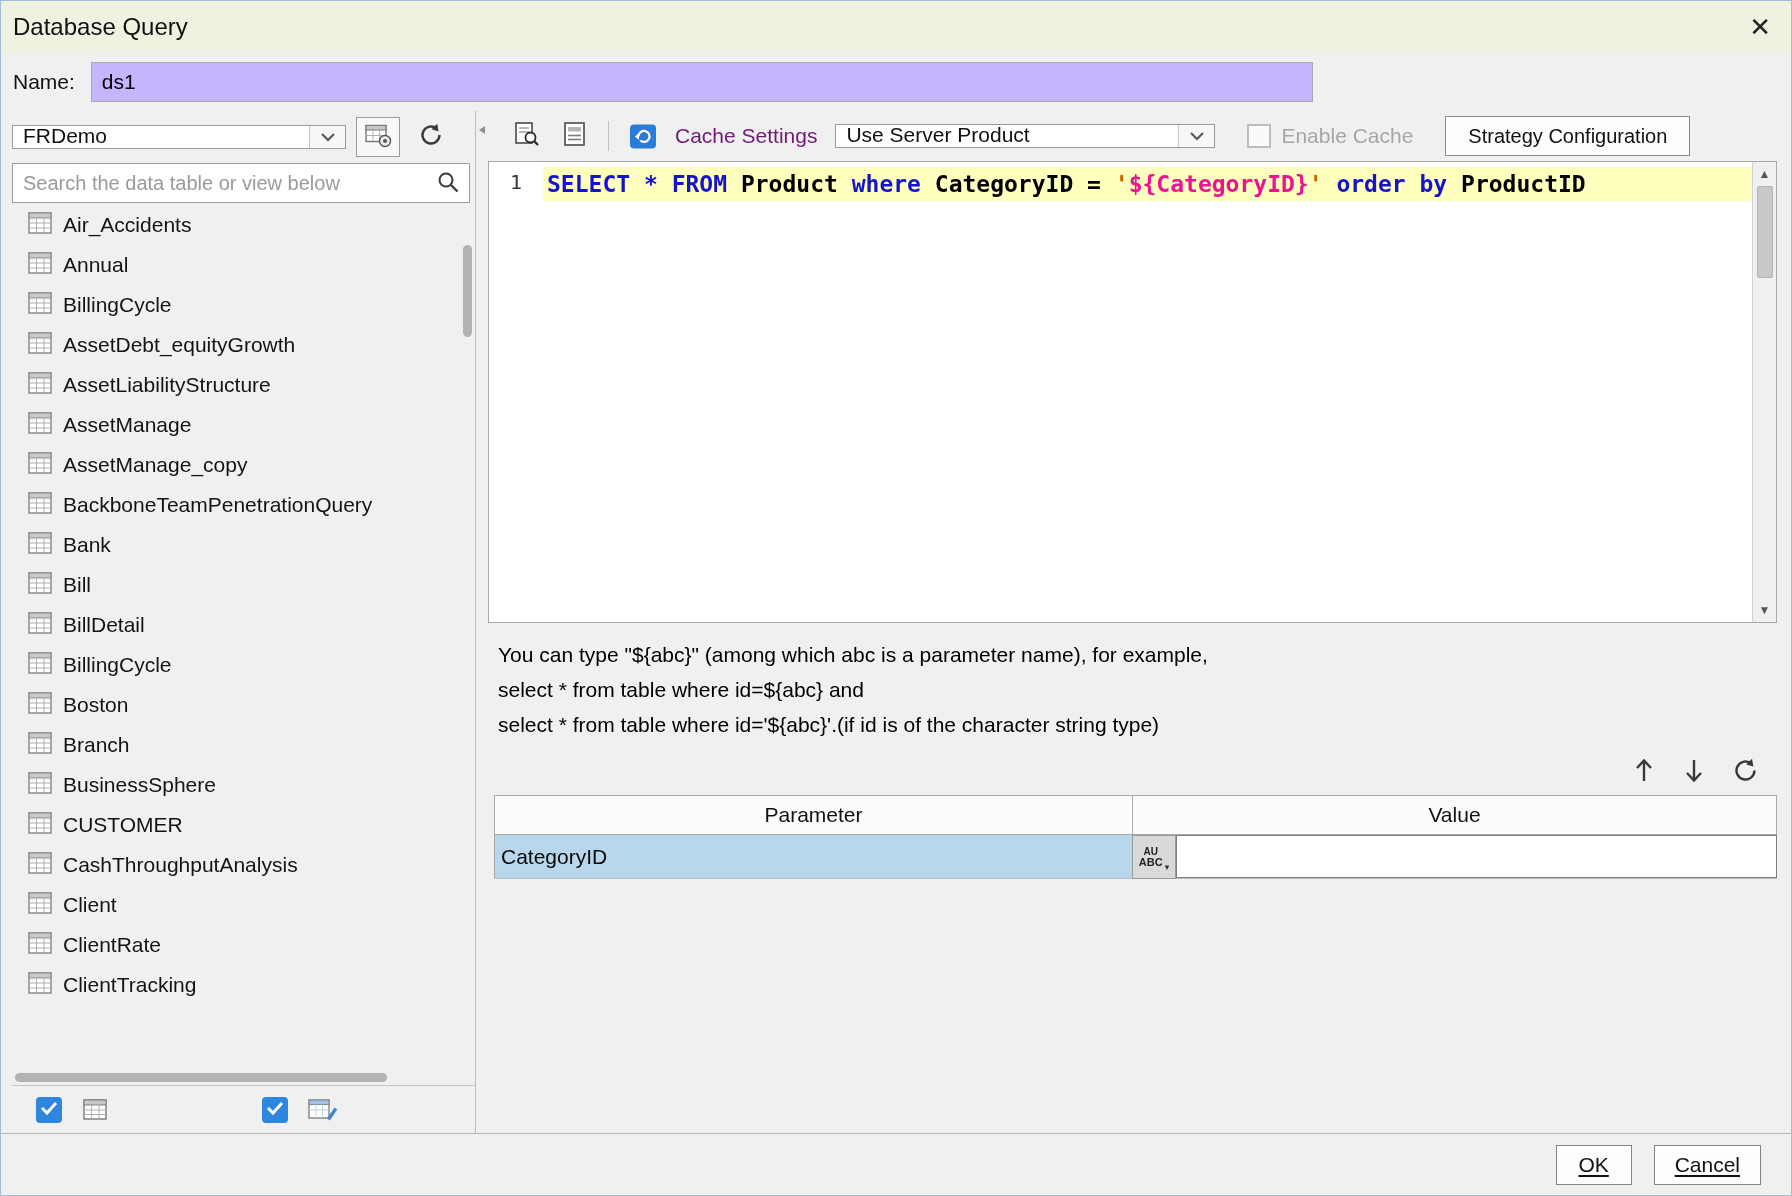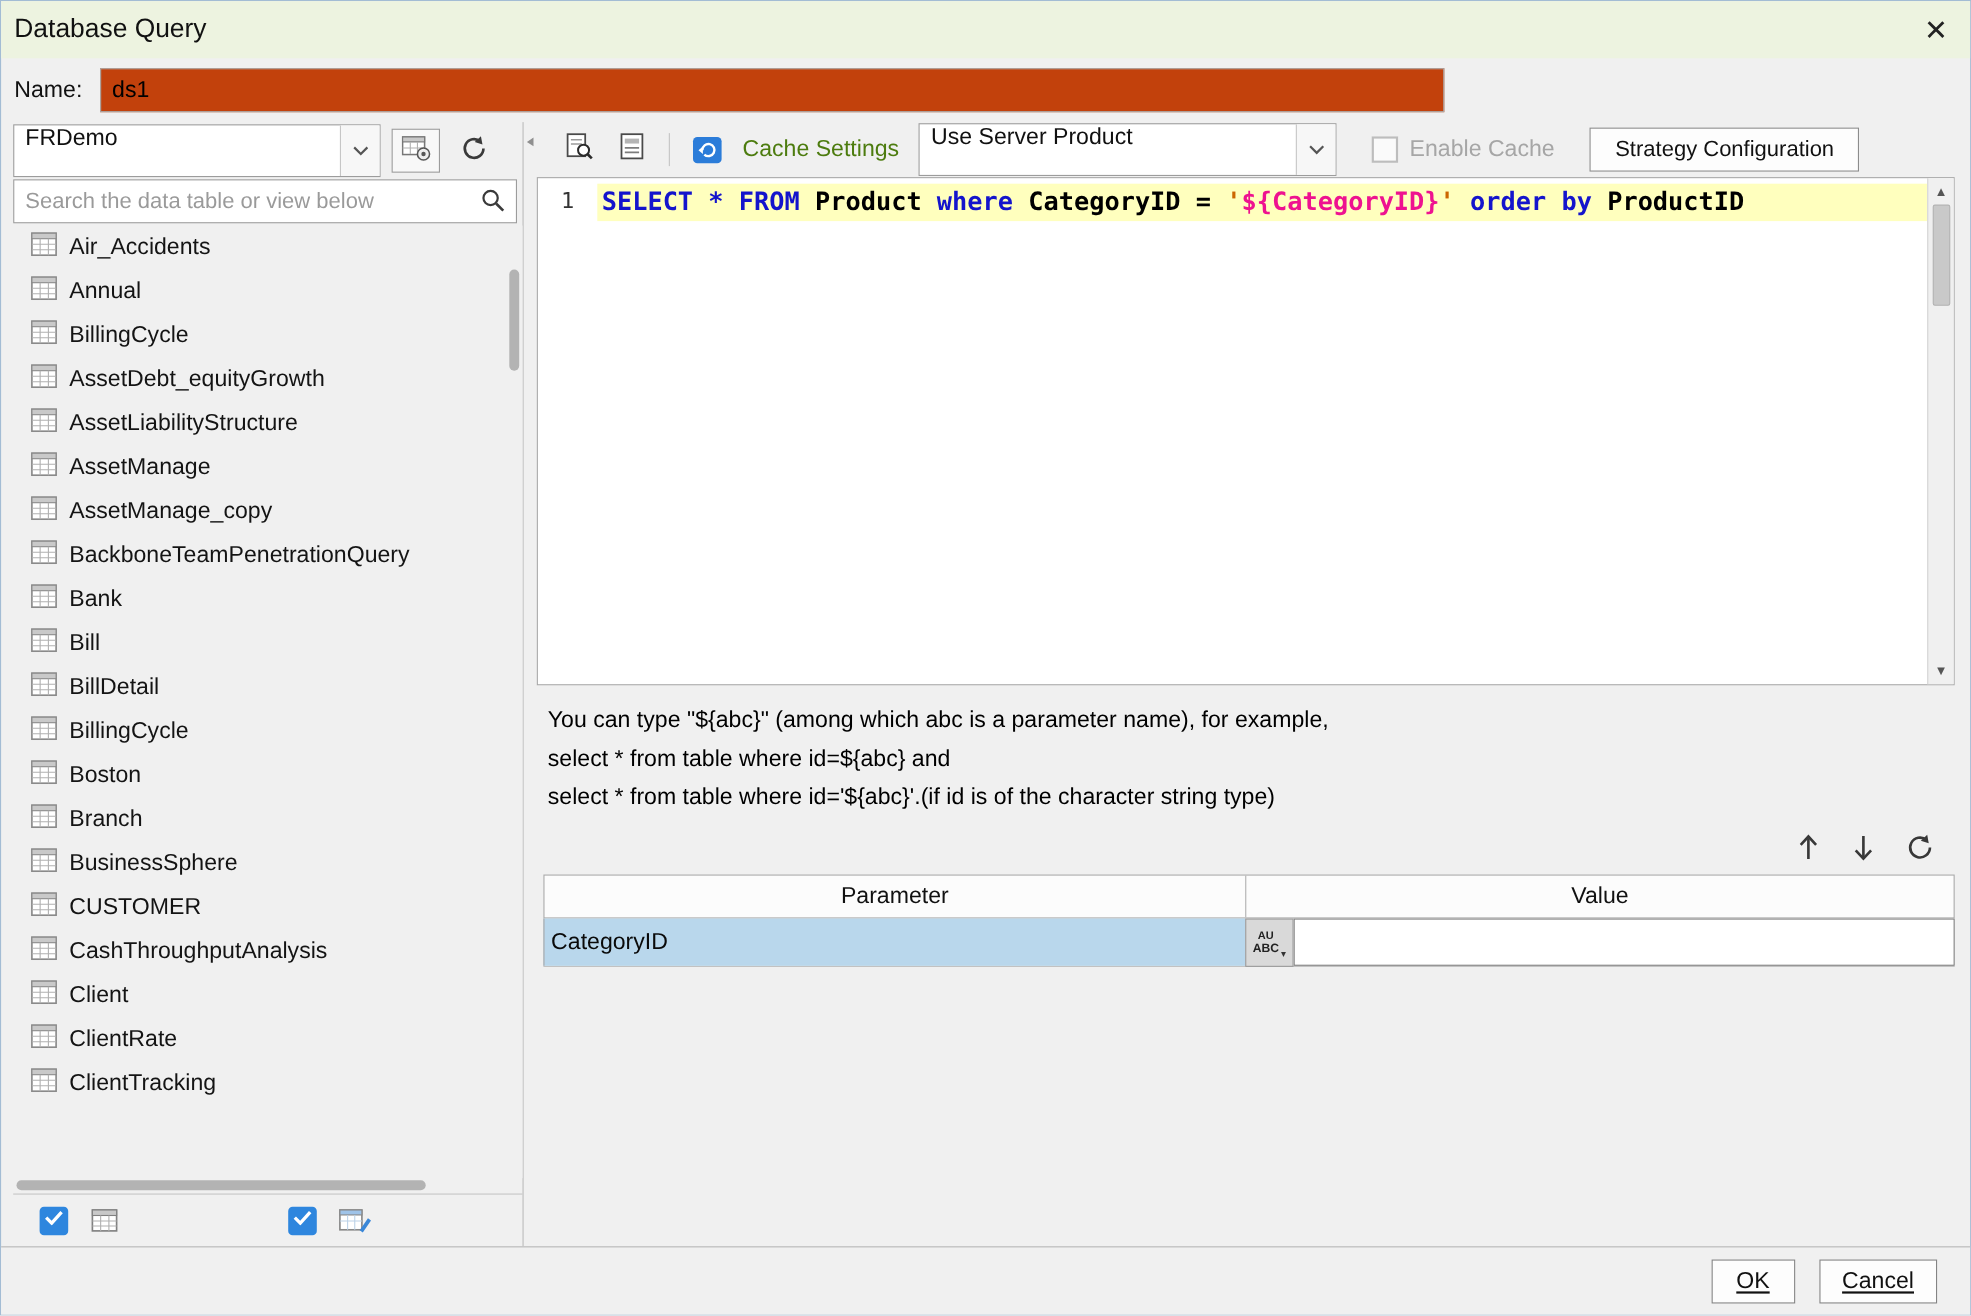--- a/index.html
+++ b/index.html
@@ -9,29 +9,29 @@
   .window { width:1792px; height:1196px; border:1px solid #a3bcd4; display:flex; flex-direction:column; background:#f0f0f0; }
 
   
   .titlebar { height:52px; flex:0 0 52px; background:var(--titlebar_bg,#edf3e0); display:flex; align-items:center; padding:0 20px 0 12px; }
   .titlebar .title { font-size:24px; color:#111;text-align:right; }
   .titlebar .close { margin-left:auto; font-size:26px; color:#222; cursor:pointer; line-height:1; }
 
   
   .name-row { height:58px; flex:0 0 58px; display:flex; align-items:center; padding-left:12px; gap:16px; }
   .name-row label { font-size:21px; color:#111; }
-  .name-row input { width:1222px; height:40px; border:1px solid #ababab; background:#c2410c; font-size:21px; padding:0 10px; font-family:"Liberation Sans",sans-serif; }
+  .name-row input { width:1222px; height:40px; border:1px solid #ababab; background:#c4b5fd; font-size:21px; padding:0 10px; font-family:"Liberation Sans",sans-serif; }
 
   
   .body { flex:1 1 auto; display:flex; padding-left:11px; min-height:0; }
 
   
   .left-panel { width:464px; flex:0 0 464px; display:flex; flex-direction:column; border-right:1px solid #bcbcbc; min-height:0; }
   .conn-row { height:48px; flex:0 0 48px; display:flex; align-items:center; gap:10px; padding-top:4px; }
-  .combo { display:flex; align-items:flex-start; background:#fff; border:1px solid #9c9c9c; height:48px; }
+  .combo { display:flex; align-items:flex-end; background:#fff; border:1px solid #9c9c9c; height:24px; }
   .combo-text { flex:1; padding:0 10px; font-size:21px; color:#111; white-space:nowrap; overflow:hidden; }
   .combo-btn { width:36px; align-self:stretch; display:flex; align-items:center; justify-content:center; border-left:1px solid #c6c6c6; background:#f7f7f7; }
   .conn-combo { width:334px; }
   .icon-btn { width:44px; height:40px; border:1px solid #9c9c9c; background:#f8f8f8; display:flex; align-items:center; justify-content:center; cursor:pointer; }
   .flat-btn { width:42px; height:40px; border:none; background:transparent; display:flex; align-items:center; justify-content:center; cursor:pointer; }
 
   .search-row { height:46px; flex:0 0 46px; position:relative; padding-top:4px; width:458px; }
   .search-row input { width:100%; height:40px; border:1px solid #9c9c9c; background:#fff; font-size:20px; padding:0 44px 0 10px; color:#333; font-family:"Liberation Sans",sans-serif; }
   .search-row input::placeholder { color:#9a9a9a; }
   .search-row .mag { position:absolute; right:10px; top:11px; }
@@ -50,21 +50,21 @@
   
   .splitter { width:12px; flex:0 0 12px; display:flex; justify-content:center; }
   .splitter .collapse { margin-top:10px; }
 
   
   .right-panel { flex:1 1 auto; display:flex; flex-direction:column; padding-right:14px; min-width:0; min-height:0; }
 
   .toolbar { height:50px; flex:0 0 50px; display:flex; align-items:center; gap:12px; padding-left:20px; }
   .tb-icon { display:flex; align-items:center; justify-content:center; width:36px; height:36px; cursor:pointer; }
   .vsep { width:1px; height:30px; background:#c4c4c4; margin:0 4px; }
-  .tb-label { font-size:21px; color:#4d7c0f; margin-left:2px; }
+  .tb-label { font-size:21px; color:#701a75; margin-left:2px; }
   .cache-combo { width:380px; margin-left:6px; }
   .ec-wrap { display:flex; align-items:center; gap:10px; margin-left:20px; }
   .ec-box { width:24px; height:24px; border:2px solid #bdbdbd; background:#fafafa; }
   .ec-label { font-size:21px; color:#a6a6a6; }
   .strategy-btn { margin-left:20px; height:40px; padding:0 22px; background:#fdfdfd; border:1px solid #8c8c8c; font-size:20px; color:#111; cursor:pointer; font-family:"Liberation Sans",sans-serif; }
 
   
   .sql-editor { height:462px; flex:0 0 462px; background:#fff; border:1px solid #a8a8a8; display:flex; position:relative; }
   .gutter { width:54px; flex:0 0 54px; padding-top:8px; font-family:"DejaVu Sans Mono", monospace; font-size:20px; color:#333; text-align:center; }
   .code-area { flex:1; padding-top:5px; min-width:0; }

